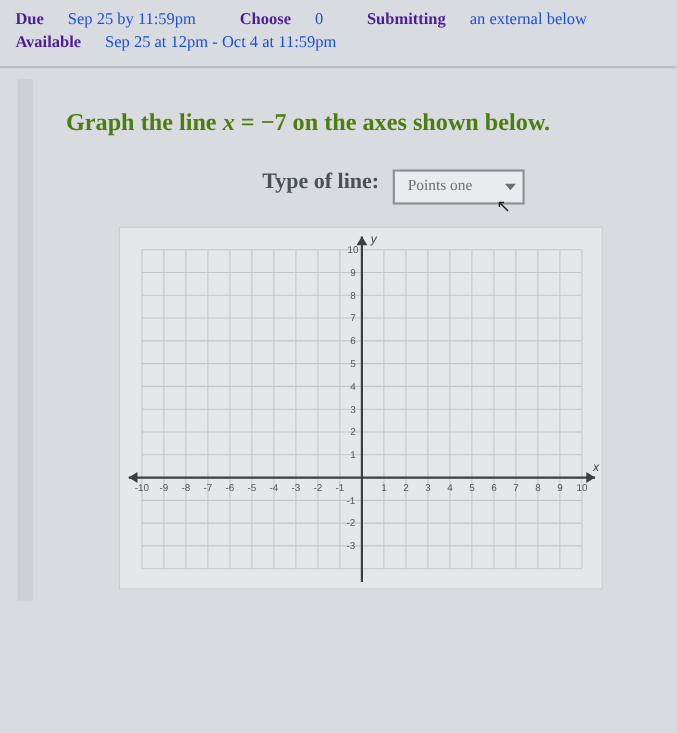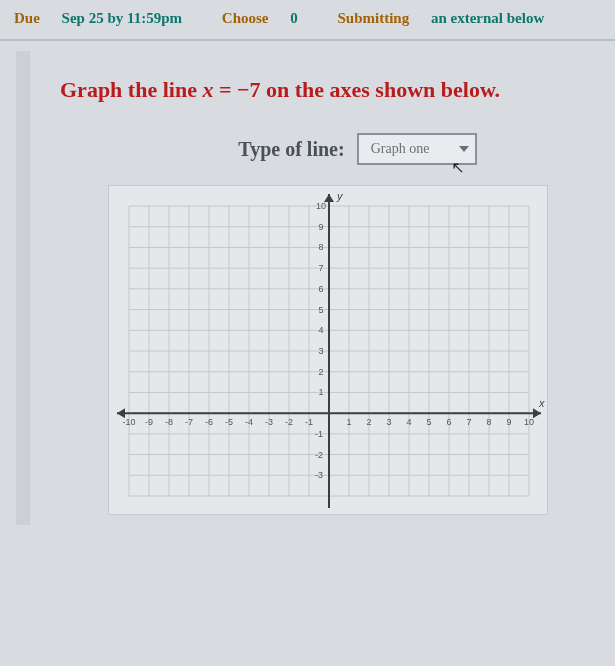--- a/index.html
+++ b/index.html
@@ -16,38 +16,37 @@
     color: #7a8088;
     font-size: 15px;
     border-bottom: 2px solid #b8bec5;
   }
   .header-row {
     margin-bottom: 4px;
   }
   .header-row span {
     margin-right: 18px;
   }
-  .header .label { font-weight: bold; color: #a16207; font-family: Liberation Serif, serif; }
-  .header .value { color: #0f766e; font-weight: bold; }
+  .header .label { font-weight: bold; color: #4c1d95; font-family: Liberation Serif, serif; }
+  .header .value { color: #1d4ed8; }
   .content {
     padding: 26px 20px 10px 30px;
     border-left: 14px solid #ccd0d5;
     margin-left: 16px;
     margin-top: 10px;
   }
   .prompt {
     font-size: 22px;
-    color: #b91c1c;
+    color: #4d7c0f;
     margin-bottom: 30px;
     font-weight: 600;
   }
   .prompt .math-var { font-style: italic; }
   .typeline-row {
     display: flex;
-    align-items: center;
     justify-content: center;
     gap: 12px;
     margin-bottom: 20px;
     margin-left: 60px;
   }
   .typeline-label {
     font-size: 20px;
     color: #4a5058;
     font-weight: 600;
   }
@@ -104,31 +103,37 @@
     </span>
     <span>
       <span class="label">Choose</span>
       <span class="value">0</span>
     </span>
     <span>
       <span class="label">Submitting</span>
       <span class="value">an external below</span>
     </span>
   </div>
+  <div class="header-row">
+    <span>
+      <span class="label">Available</span>
+      <span class="value">Sep 25 at 12pm - Oct 4 at 11:59pm</span>
+    </span>
+  </div>
 </div>
 
 <div class="content">
   <div class="prompt">
     <span>Graph the line </span><span class="math-var">x</span><span> = −7 on the axes shown below.</span>
   </div>
 
   <div class="typeline-row">
     <span class="typeline-label">Type of line:</span>
     <div class="dropdown">
-      <span>Graph one</span>
+      <span>Points one</span>
       <span class="cursor">↖</span>
     </div>
   </div>
 
   <div class="graph-wrap">
     <svg class="graph" width="440" height="330">
 
       <g id="grid-g">
           <line x1="20" y1="20" x2="20" y2="310" class="grid-line"></line>
           <line x1="40" y1="20" x2="40" y2="310" class="grid-line"></line>

